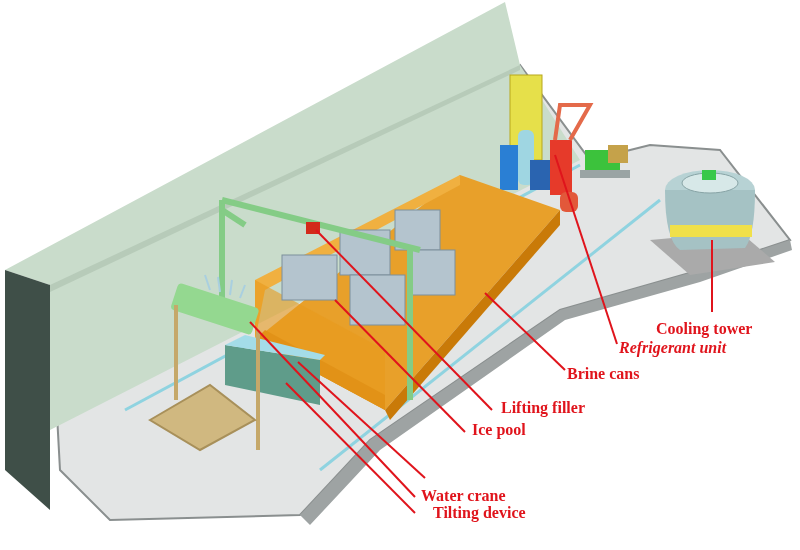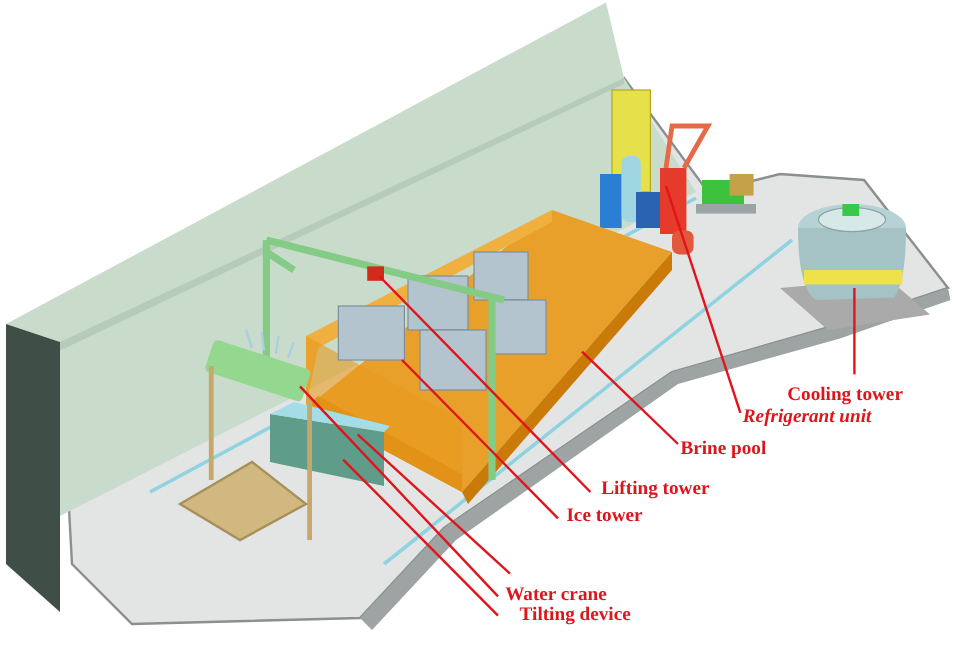--- a/index.html
+++ b/index.html
@@ -103,18 +103,18 @@
     <line x1="316" y1="230" x2="492" y2="410"></line>
     <line x1="335" y1="300" x2="465" y2="432"></line>
     <line x1="298" y1="362" x2="425" y2="478"></line>
     <line x1="250" y1="322" x2="415" y2="497"></line>
     <line x1="286" y1="383" x2="415" y2="513"></line>
   </g>
 </svg>
 
 <div class="lbl" style="left:656px;top:321px;">Cooling tower</div>
 <div class="lbl" style="left:619px;top:340px;font-style:italic;">Refrigerant unit</div>
-<div class="lbl" style="left:567px;top:366px;">Brine pool</div>
-<div class="lbl" style="left:501px;top:400px;">Lifting tower</div>
-<div class="lbl" style="left:472px;top:422px;">Ice tower</div>
+<div class="lbl" style="left:567px;top:366px;">Brine cans</div>
+<div class="lbl" style="left:501px;top:400px;">Lifting filler</div>
+<div class="lbl" style="left:472px;top:422px;">Ice pool</div>
 <div class="lbl" style="left:421px;top:488px;">Water crane</div>
 <div class="lbl" style="left:421px;top:505px;margin-left:12px;">Tilting device</div>
 </div>
 
 </body></html>

